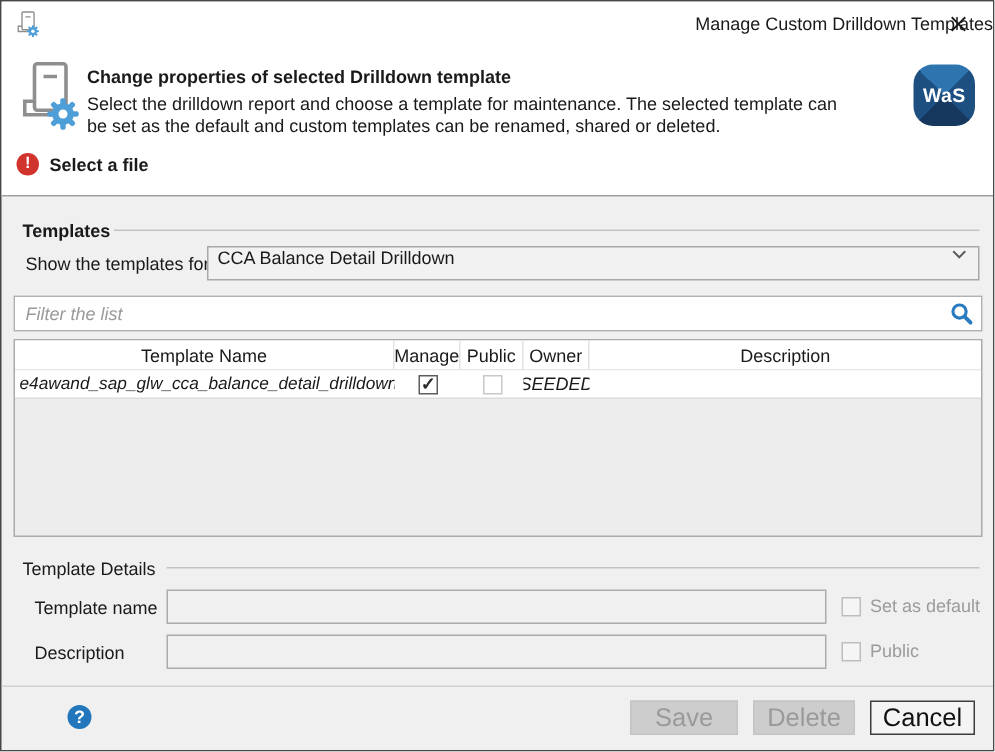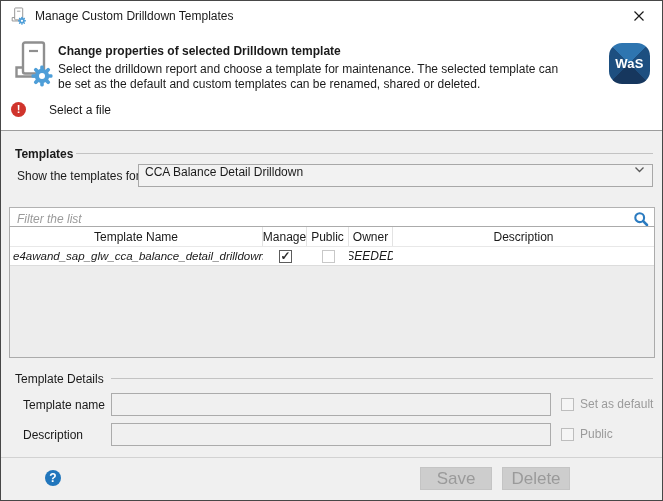--- a/index.html
+++ b/index.html
@@ -7,51 +7,51 @@
   .dialog {
     position:relative; width:663px; height:501px;
     border:1px solid #474747; background:#f0f0f0;
     font-family:"Liberation Sans", sans-serif; font-size:12px; color:#1a1a1a;
     overflow:hidden;
   }
   
   .top-panel { position:absolute; top:0; left:0; width:100%; height:130px;
     background:#ffffff; border-bottom:1px solid #9d9d9d; }
   .titlebar { position:absolute; top:0; left:0; right:0; height:30px;
-    display:flex; align-items:center; padding-left:9px; }
+    display:flex; align-items:center; padding-left:9px;justify-content:space-between; }
   .titlebar-icon { width:17px; height:18px; flex:0 0 auto; }
   .title-text { margin-left:8px; }
   .close-btn { position:absolute; top:1px; right:1px; width:44px; height:28px;
     display:flex; align-items:center; justify-content:center; cursor:pointer; }
   .app-icon { position:absolute; left:11px; top:39px; width:42px; height:47px; }
   .header-title { position:absolute; left:57px; top:43px; font-weight:bold; }
   .header-desc  { position:absolute; left:57px; top:61px; width:514px; line-height:15px; }
   .logo { position:absolute; left:608px; top:42px; width:41px; height:41px;
     border-radius:13px; display:flex; align-items:center; justify-content:center;
     color:#fff; font-weight:bold; font-size:13px; letter-spacing:0.2px;
     background:conic-gradient(from 45deg at 50% 50%,
       #1d4f80 0deg 90deg, #16375e 90deg 180deg, #1d4f80 180deg 270deg, #2e75b0 270deg 360deg); }
   .error-row { position:absolute; left:10px; top:101px; display:flex; align-items:center; }
   .error-icon { width:15px; height:15px; border-radius:50%; background:#d0342c;
     color:#fff; font-weight:bold; font-size:11px; line-height:15px; text-align:center; }
-  .error-text { margin-left:23px; }
+  .error-text { margin-left:7px;font-weight:bold; }
 
   
   .group-label { position:absolute; color:#1a1a1a; }
   .group-line  { position:absolute; height:1px; background:#c3c3c3; }
 
   
   .show-label { position:absolute; left:16px; top:168px; }
   .combobox { position:absolute; left:137px; top:163px; width:515px; height:23px;
     background:#f2f2f2; border:1px solid #a8a8a8; display:flex; align-items:flex-start;
     padding:0 6px; cursor:default; }
   .combobox .value { flex:1 1 auto; white-space:nowrap; overflow:hidden; }
   .combobox .chev { flex:0 0 auto; }
 
-  .filter-wrap { position:absolute; left:8px; top:206px; width:646px; height:24px; }
+  .filter-wrap { position:absolute; left:8px; top:196px; width:646px; height:24px; }
   .filter-input { width:100%; height:100%; border:1px solid #b2b2b2; background:#fff;
     padding:0 24px 0 7px; font-family:inherit; font-size:12px; color:#1a1a1a; outline:none; }
   .filter-input::placeholder { color:#9a9a9a; font-style:italic; }
   .search-icon { position:absolute; right:6px; top:4px; width:16px; height:16px; cursor:pointer; }
 
   .grid { position:absolute; left:8px; top:225px; width:646px; height:132px;
     background:#ededed; border:1px solid #ababab; }
   .grid-header { display:grid; grid-template-columns:253px 44px 42px 44px 1fr;
     height:20px; background:#fff; border-bottom:1px solid #e8e8e8; }
   .grid-header .hcell { display:flex; align-items:center; justify-content:center;
@@ -201,14 +201,15 @@
   <input class="detail-input" style="top: 422px;" type="text" disabled="" value="">
   <div class="check-row" style="top:426px;">
     <div class="checkbox disabled"></div>
     <span class="lbl">Public</span>
   </div>
 
   <div class="footer-line"></div>
   <div class="help-icon">?</div>
   <div class="btn disabled btn-save">Save</div>
   <div class="btn disabled btn-delete">Delete</div>
+  <div class="btn btn-cancel">Cancel</div>
 
 </div>
 
 </body></html>

